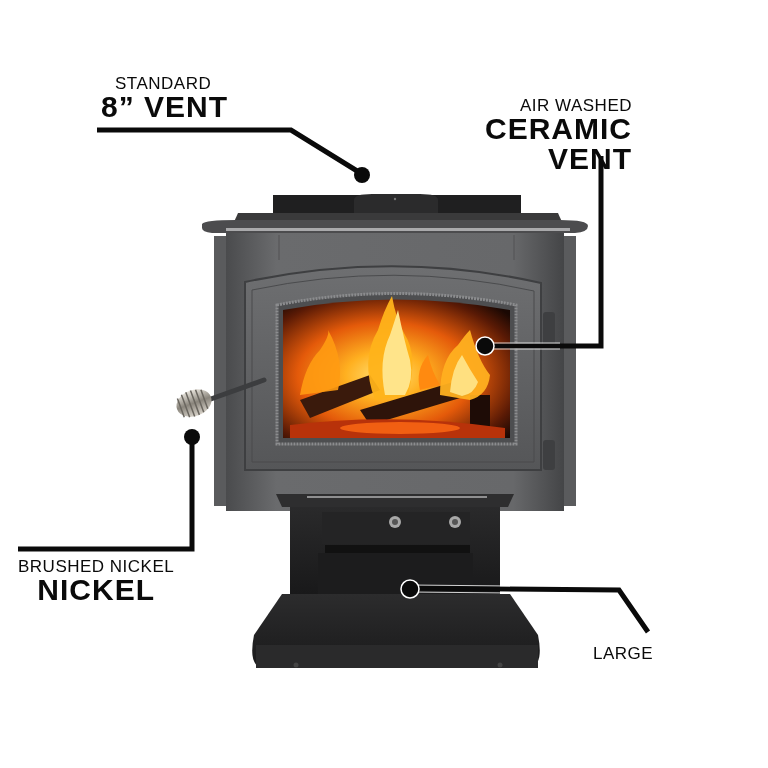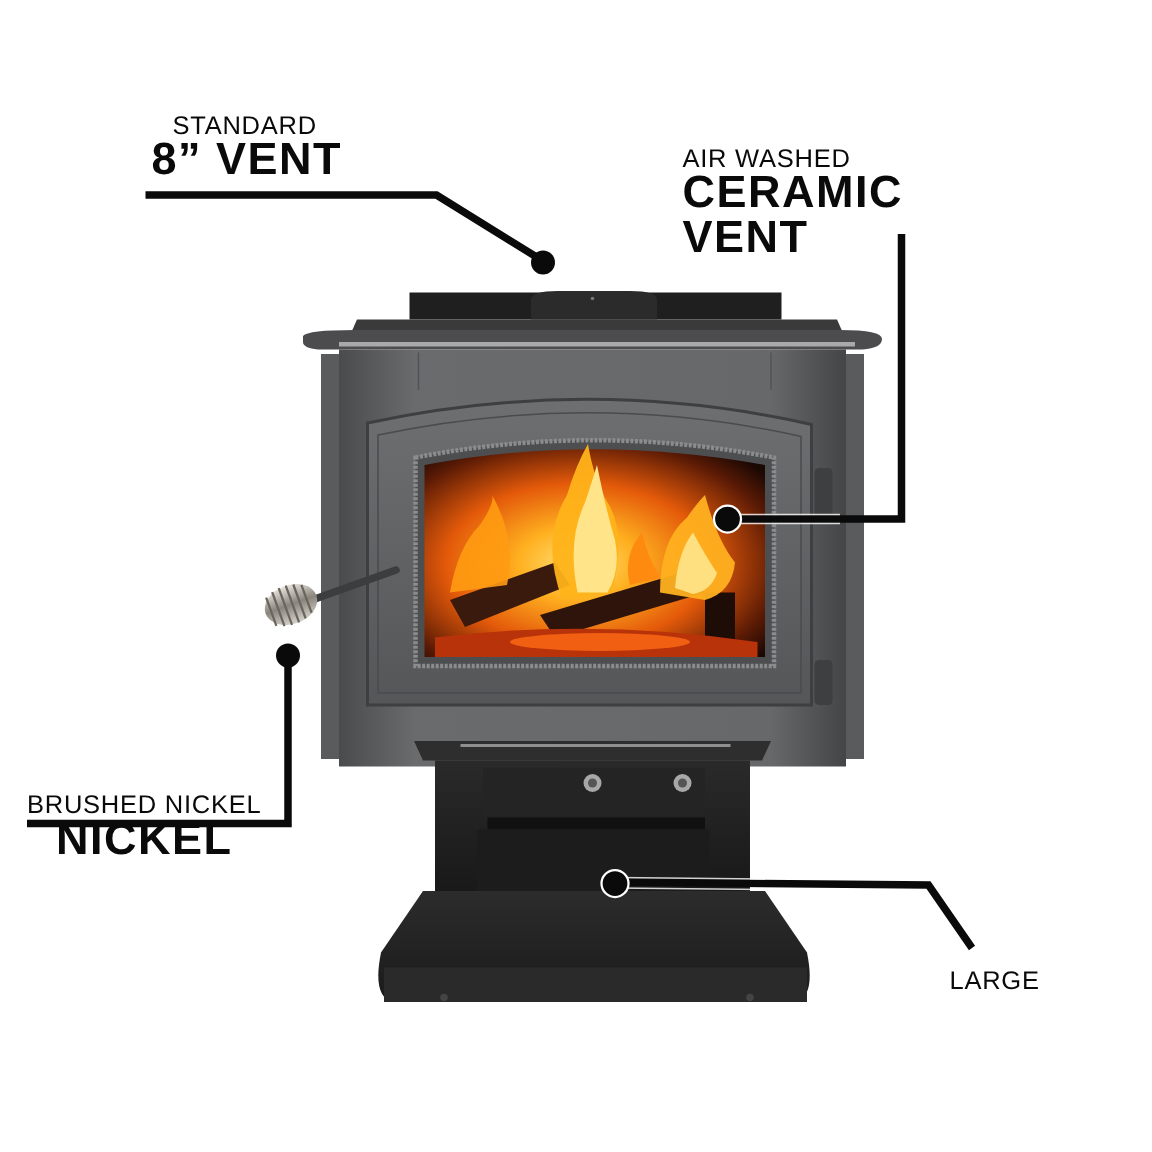--- a/index.html
+++ b/index.html
@@ -3,24 +3,24 @@
 <meta charset="utf-8">
 <style>
   html, body { margin:0; padding:0; background:#ffffff; }
   body { width:768px; height:768px; position:relative; overflow:hidden; font-family:"Liberation Sans", "DejaVu Sans", sans-serif; }
   .stage { position:absolute; left:0; top:0; width:632px; height:768px; }
   .callout { position:absolute; color:#0a0a0a; line-height:1; }
   .callout .sub { font-weight:400; letter-spacing:0.5px; font-size:17px; display:block; }
   .callout .main { font-weight:700; font-size:30px; letter-spacing:1px; display:block; }
   #c-vent { left:101px; top:75px; }
   #c-vent .sub { padding-left:14px; }
-  #c-glass { left:455px; top:97px; text-align:left; }
-  #c-handle { left:18px; top:528px; text-align:center; }
+  #c-glass { left:455px; top:97px; text-align:right; }
+  #c-handle { left:18px; top:558px; text-align:center; }
   #c-handle .sub { font-size:17px; }
-  #c-ash { left:593px; top:645px; text-align:center;margin-left:40px; }
+  #c-ash { left:593px; top:645px; text-align:center; }
   svg { position:absolute; left:0; top:0; }
 </style>
 </head>
 <body>
 
 <div class="stage">
 
 <svg width="768" height="768" viewBox="0 0 768 768">
   <defs>
     <linearGradient id="bodyGrad" x1="0" x2="1" y1="0" y2="0">

